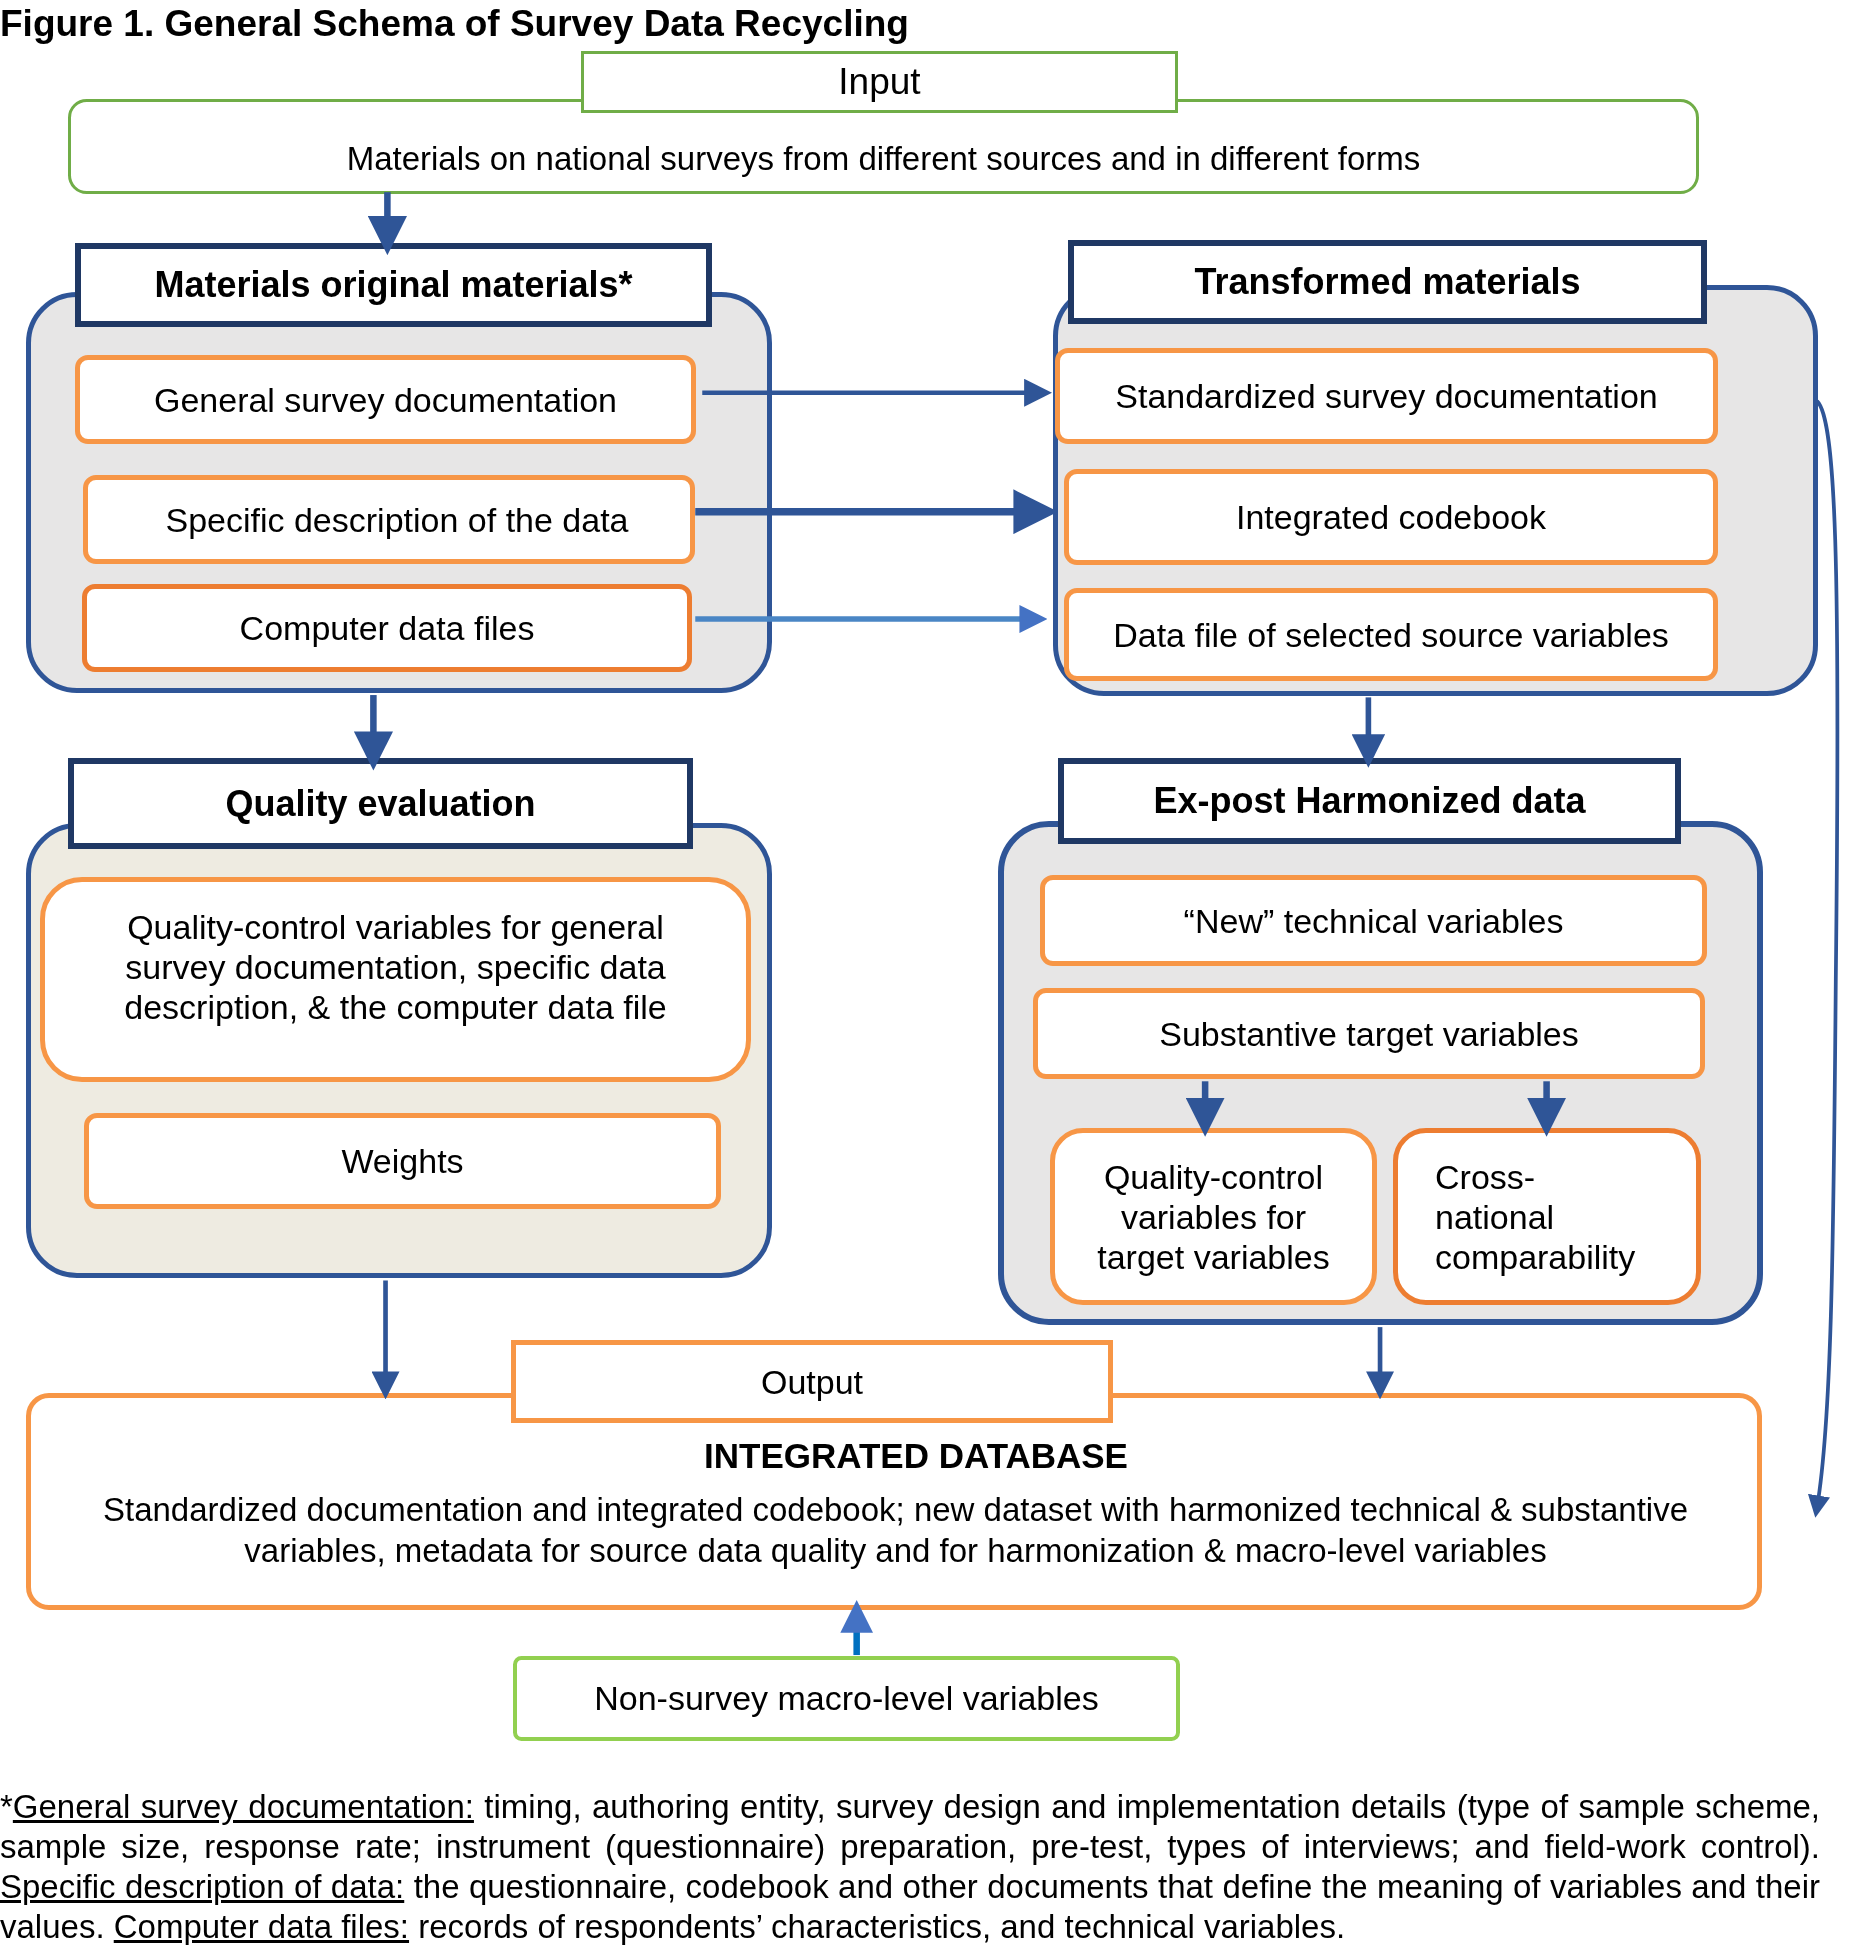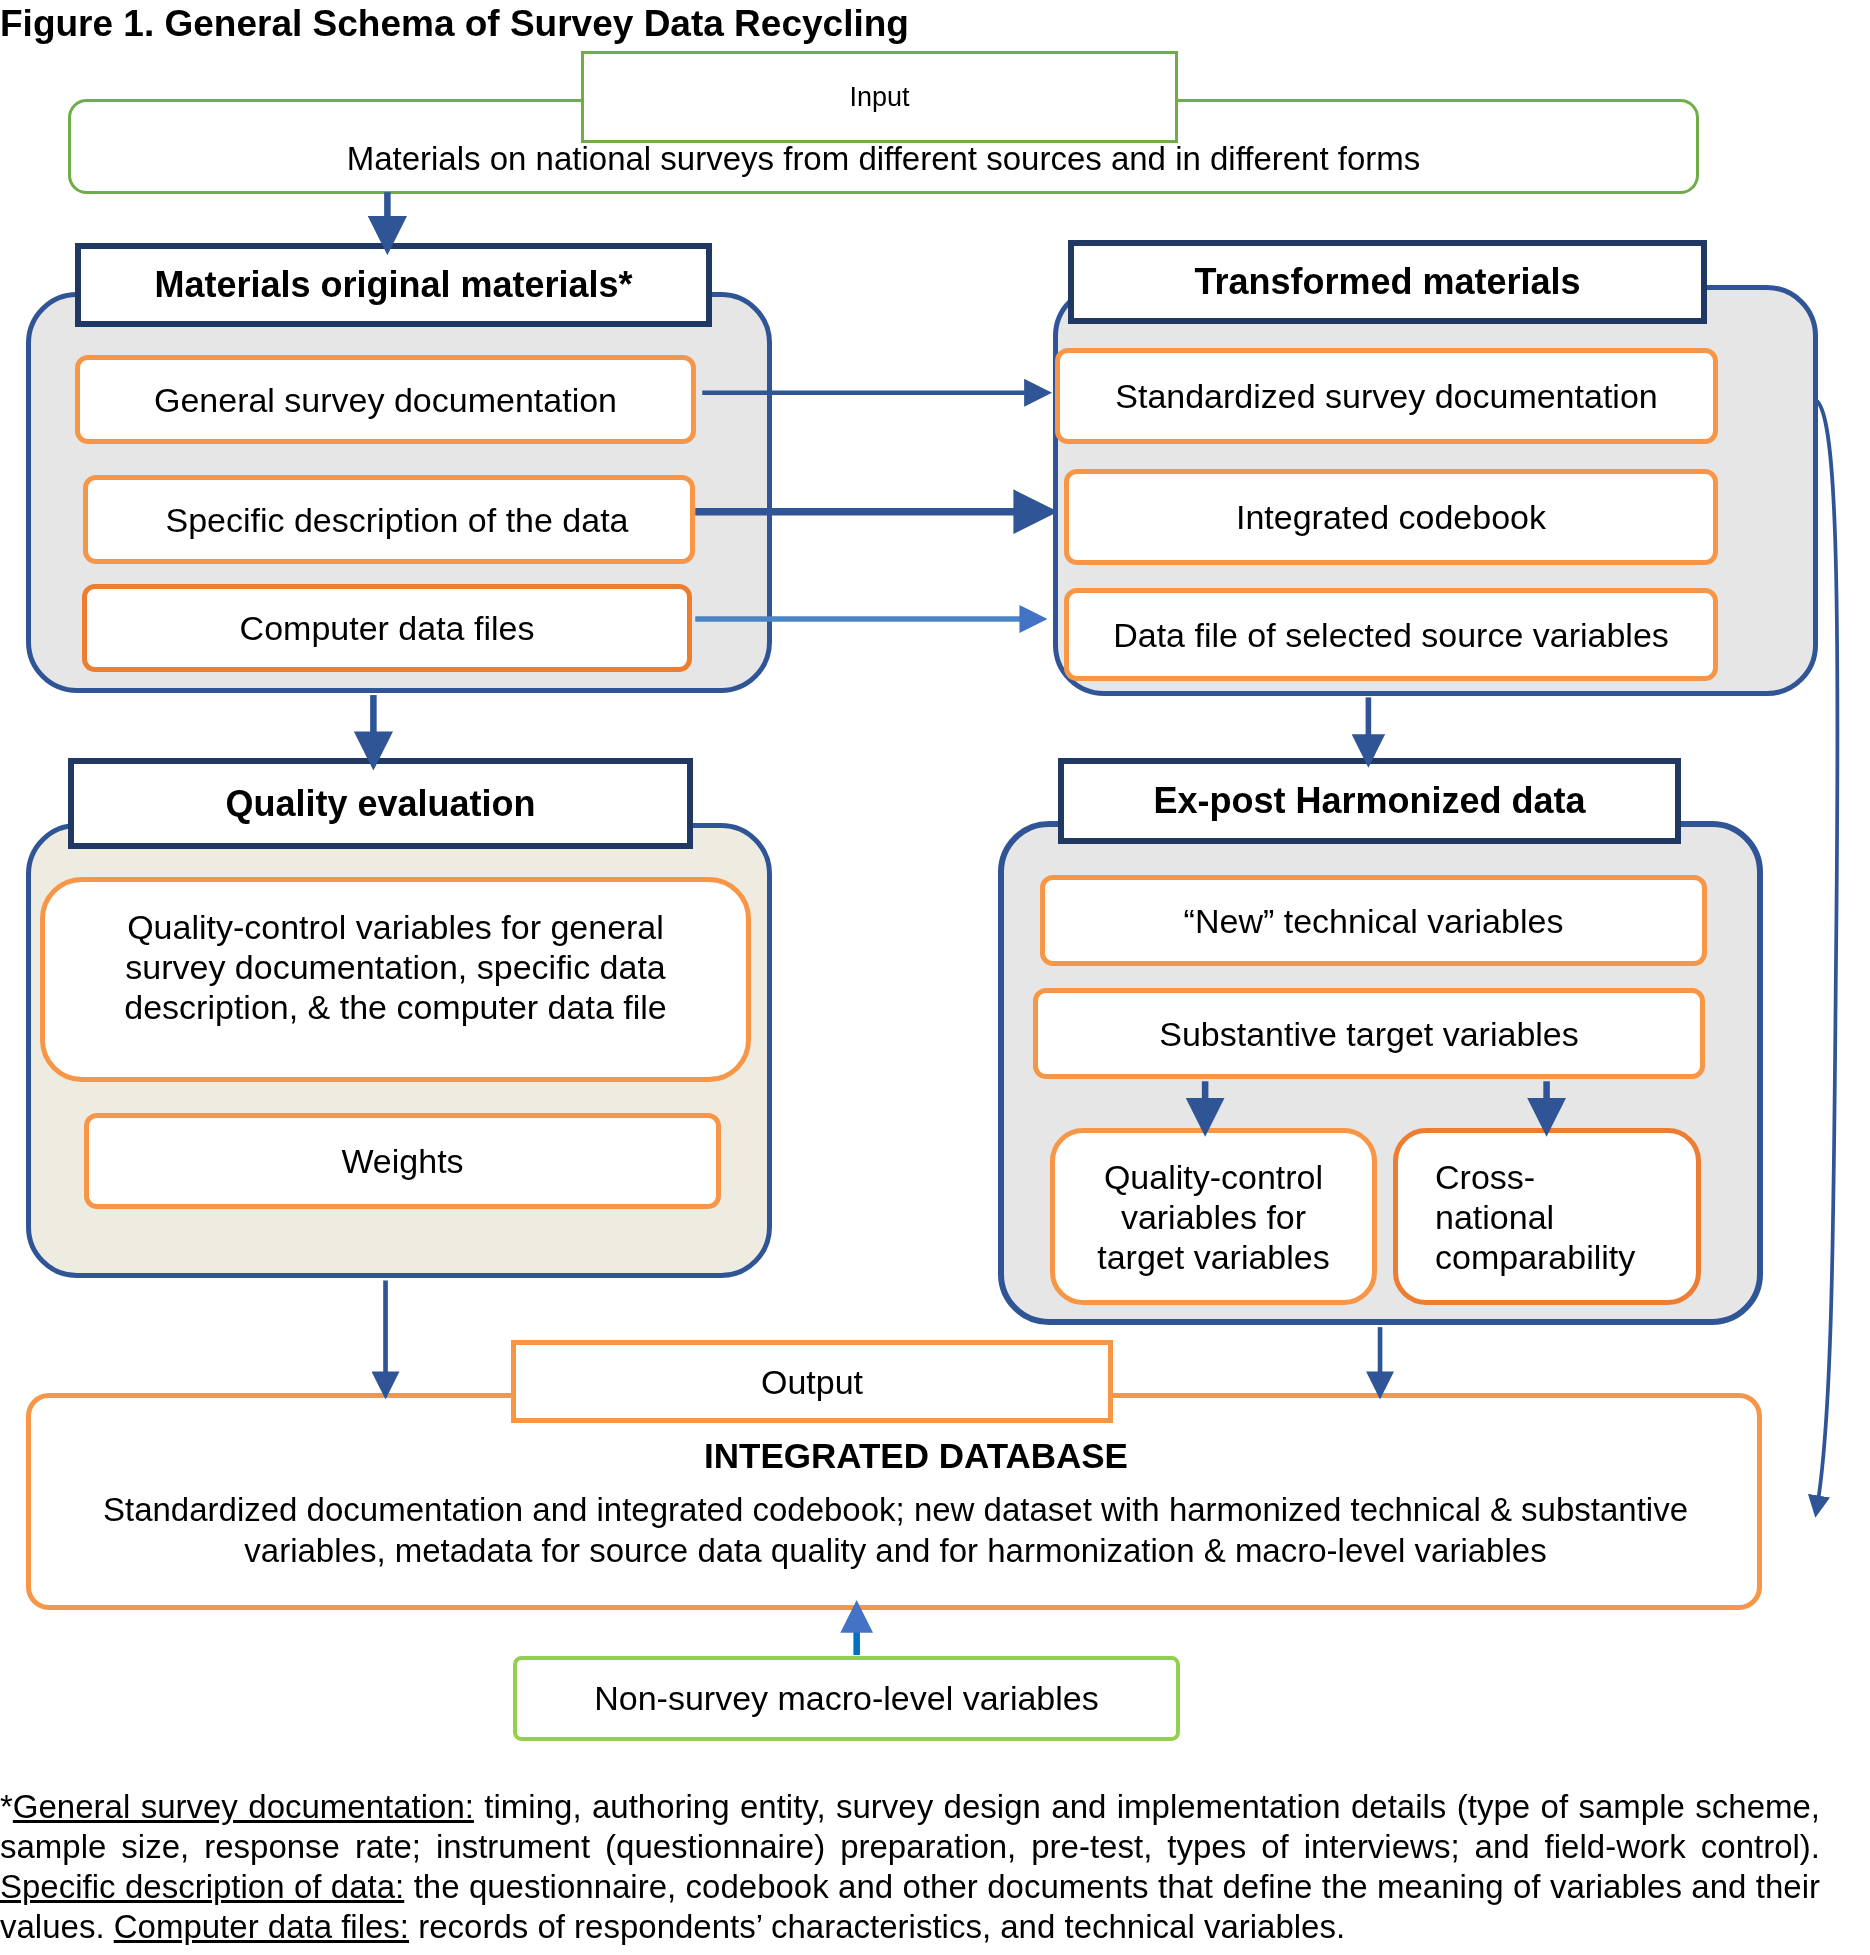--- a/index.html
+++ b/index.html
@@ -18,21 +18,21 @@
   .footnote{left:0;top:1787px;width:1820px;font-size:33px;line-height:40px;text-align:justify;}
   .u{text-decoration:underline;}
   svg.arrows{position:absolute;left:0;top:0;}
 </style>
 </head>
 <body>
 
 <div class="abs title">Figure 1. General Schema of Survey Data Recycling</div>
 
 <div class="abs green-box" style="left:68px;top:99px;width:1631px;height:95px;border-radius:18.7px;"></div>
-<div class="abs green-box center-text" style="left:581px;top:51px;width:597px;height:92px;font-size:27px;">
+<div class="abs green-box center-text" style="left:581px;top:51px;width:597px;height:62px;font-size:37px;">
   <span>Input</span>
 </div>
 <div class="abs center-text" style="left:68px;top:135px;width:1631px;height:47px;font-size:33px;">Materials on national surveys from different sources and in different forms</div>
 
 <div class="abs container grey" style="left:26px;top:292px;width:746px;height:401px;"></div>
 <div class="abs head-box" style="left:75px;top:243px;width:637px;height:84px;">
   <span>Materials original materials*</span>
 </div>
 <div class="abs orange-box" style="left:75px;top:355px;width:621px;height:89px;">
   <span>General survey documentation</span>

